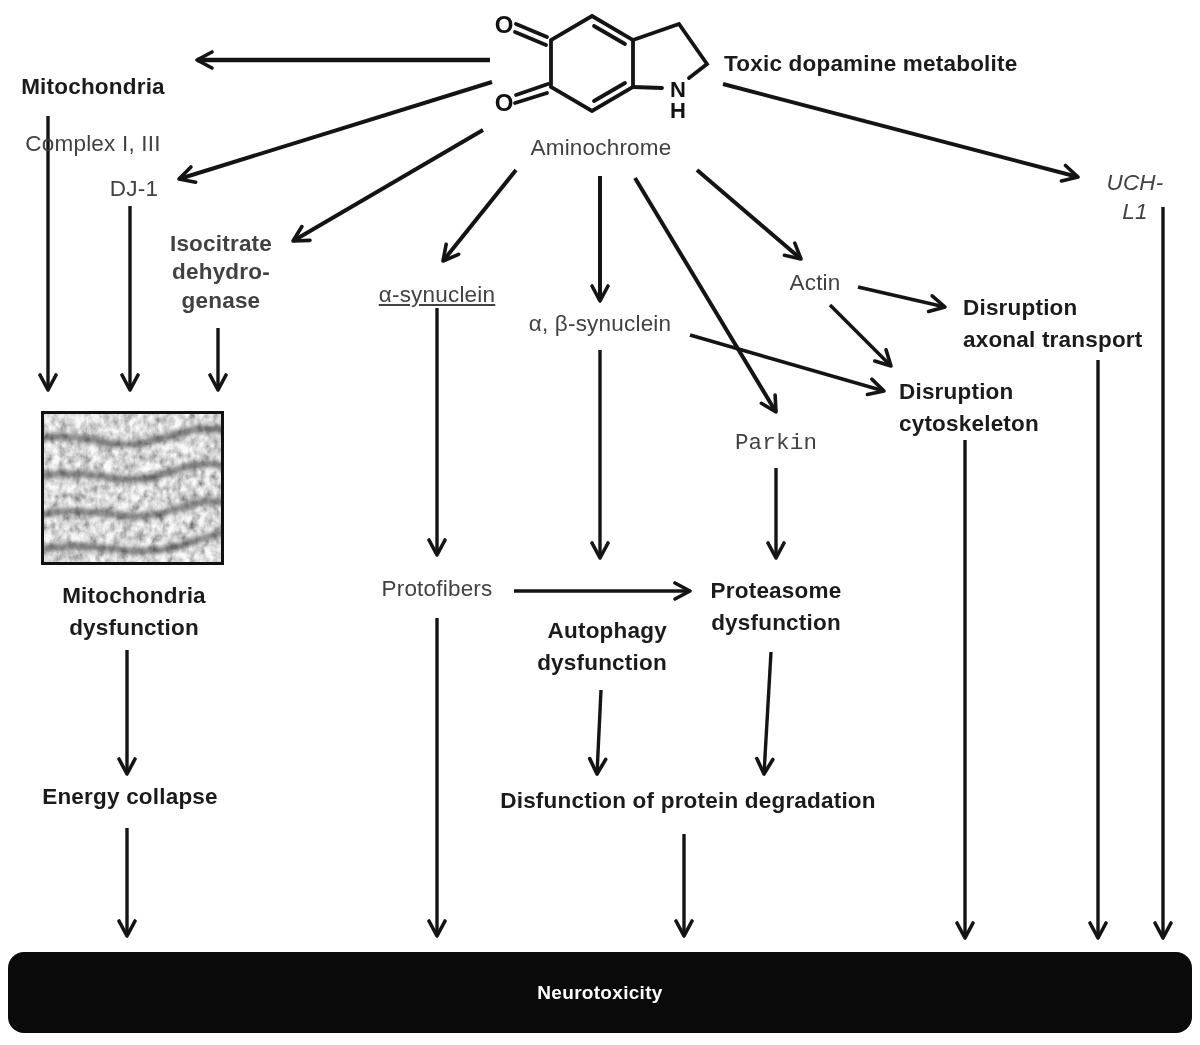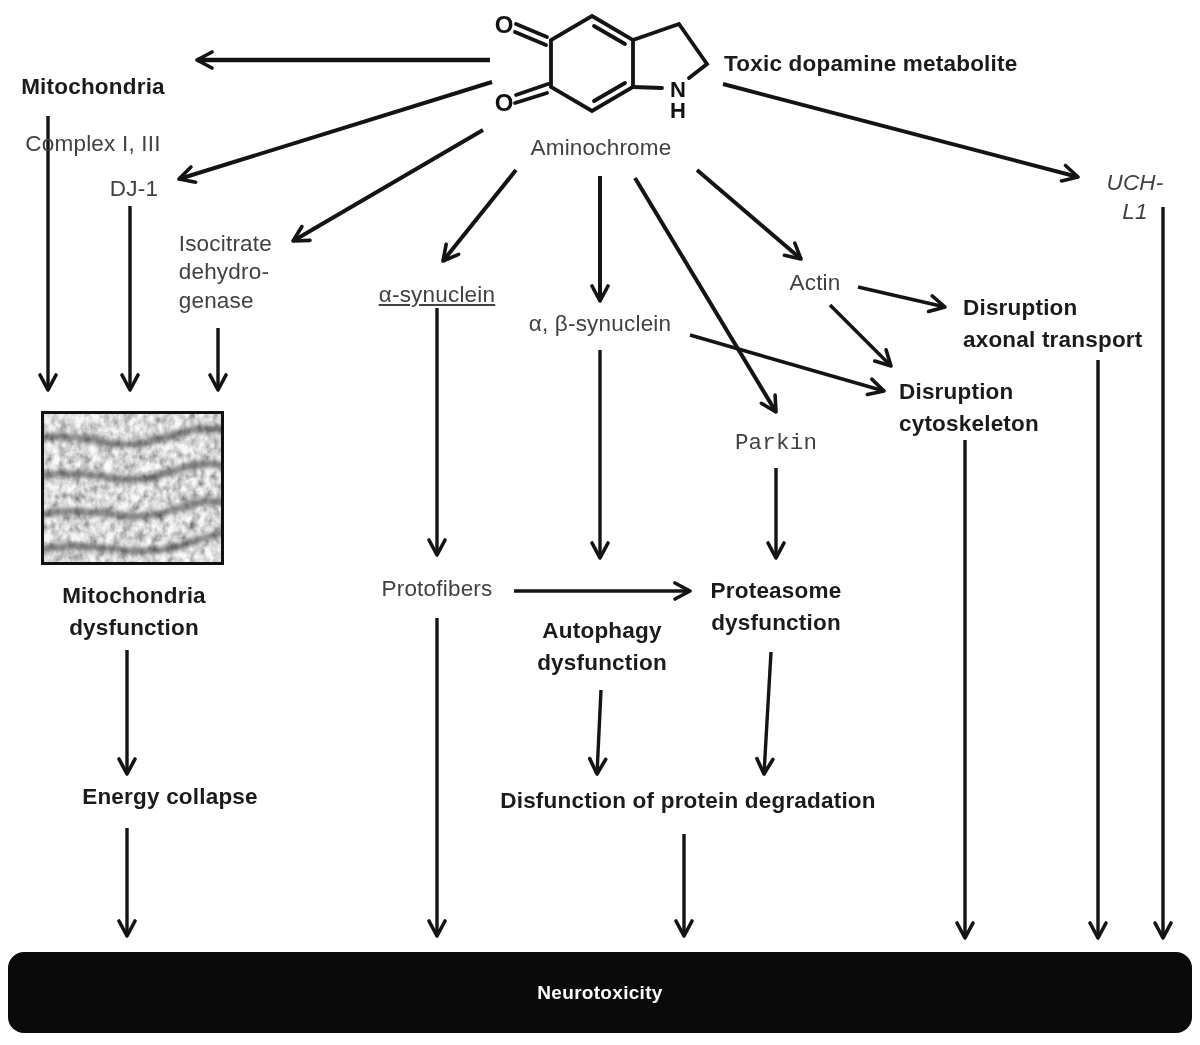--- a/index.html
+++ b/index.html
@@ -14,21 +14,21 @@
   svg.layer { position:absolute; left:0; top:0; }
   .lbl {
     position:absolute;
     color:#414141;
     font-size:22.5px;
     line-height:1.28;
     letter-spacing:0.2px;
     white-space:pre-line;
   }
   .ctr { transform:translateX(-50%); text-align:center; }
-  .rgt { transform:translateX(-100%); text-align:left; }
+  .rgt { transform:translateX(-100%); text-align:center;font-weight:bold; }
   .b  { font-weight:700; color:#1b1b1b; }
   .micrograph {
     position:absolute; left:41px; top:411px;
     width:183px; height:154px;
     border:3px solid #111;
     overflow:hidden;
     background:#8d8d8d;
   }
   .micrograph svg { filter:blur(0.4px) contrast(1.05); display:block; }
   .neuro-bar {
@@ -127,27 +127,27 @@
   <div class="lbl b" style="left:899px; top:376px; line-height:1.42;">Disruption
 cytoskeleton</div>
 
   <div class="lbl ctr" style="left:776px; top:429px;font-family:Liberation Mono, monospace;">Parkin</div>
 
   <div class="lbl ctr b" style="left:134px; top:580px; line-height:1.42;">Mitochondria
 dysfunction</div>
 
   <div class="lbl ctr" style="left:437px; top:575px;">Protofibers</div>
 
-  <div class="lbl ctr b" style="left:602px; top:615px; line-height:1.42;">Autophagy
+  <div class="lbl ctr b" style="left:602px; top:615px; line-height:1.42;text-align:right;">Autophagy
 dysfunction</div>
 
   <div class="lbl ctr b" style="left:776px; top:575px; line-height:1.42;">Proteasome
 dysfunction</div>
 
-  <div class="lbl ctr b" style="left:130px; top:783px;margin-left:40px;">Energy collapse</div>
+  <div class="lbl ctr b" style="left:130px; top:783px;">Energy collapse</div>
 
   <div class="lbl ctr b" style="left:688px; top:787px;">Disfunction of protein degradation</div>
 
   <div class="micrograph">
     <svg width="177" height="148" viewBox="0 0 177 148">
       <defs>
         <filter id="emnoise" x="0" y="0" width="100%" height="100%">
           <feTurbulence type="fractalNoise" baseFrequency="0.13 0.1" numOctaves="4" seed="11" stitchTiles="stitch"></feTurbulence>
           <feColorMatrix type="saturate" values="0"></feColorMatrix>
           <feComponentTransfer>

